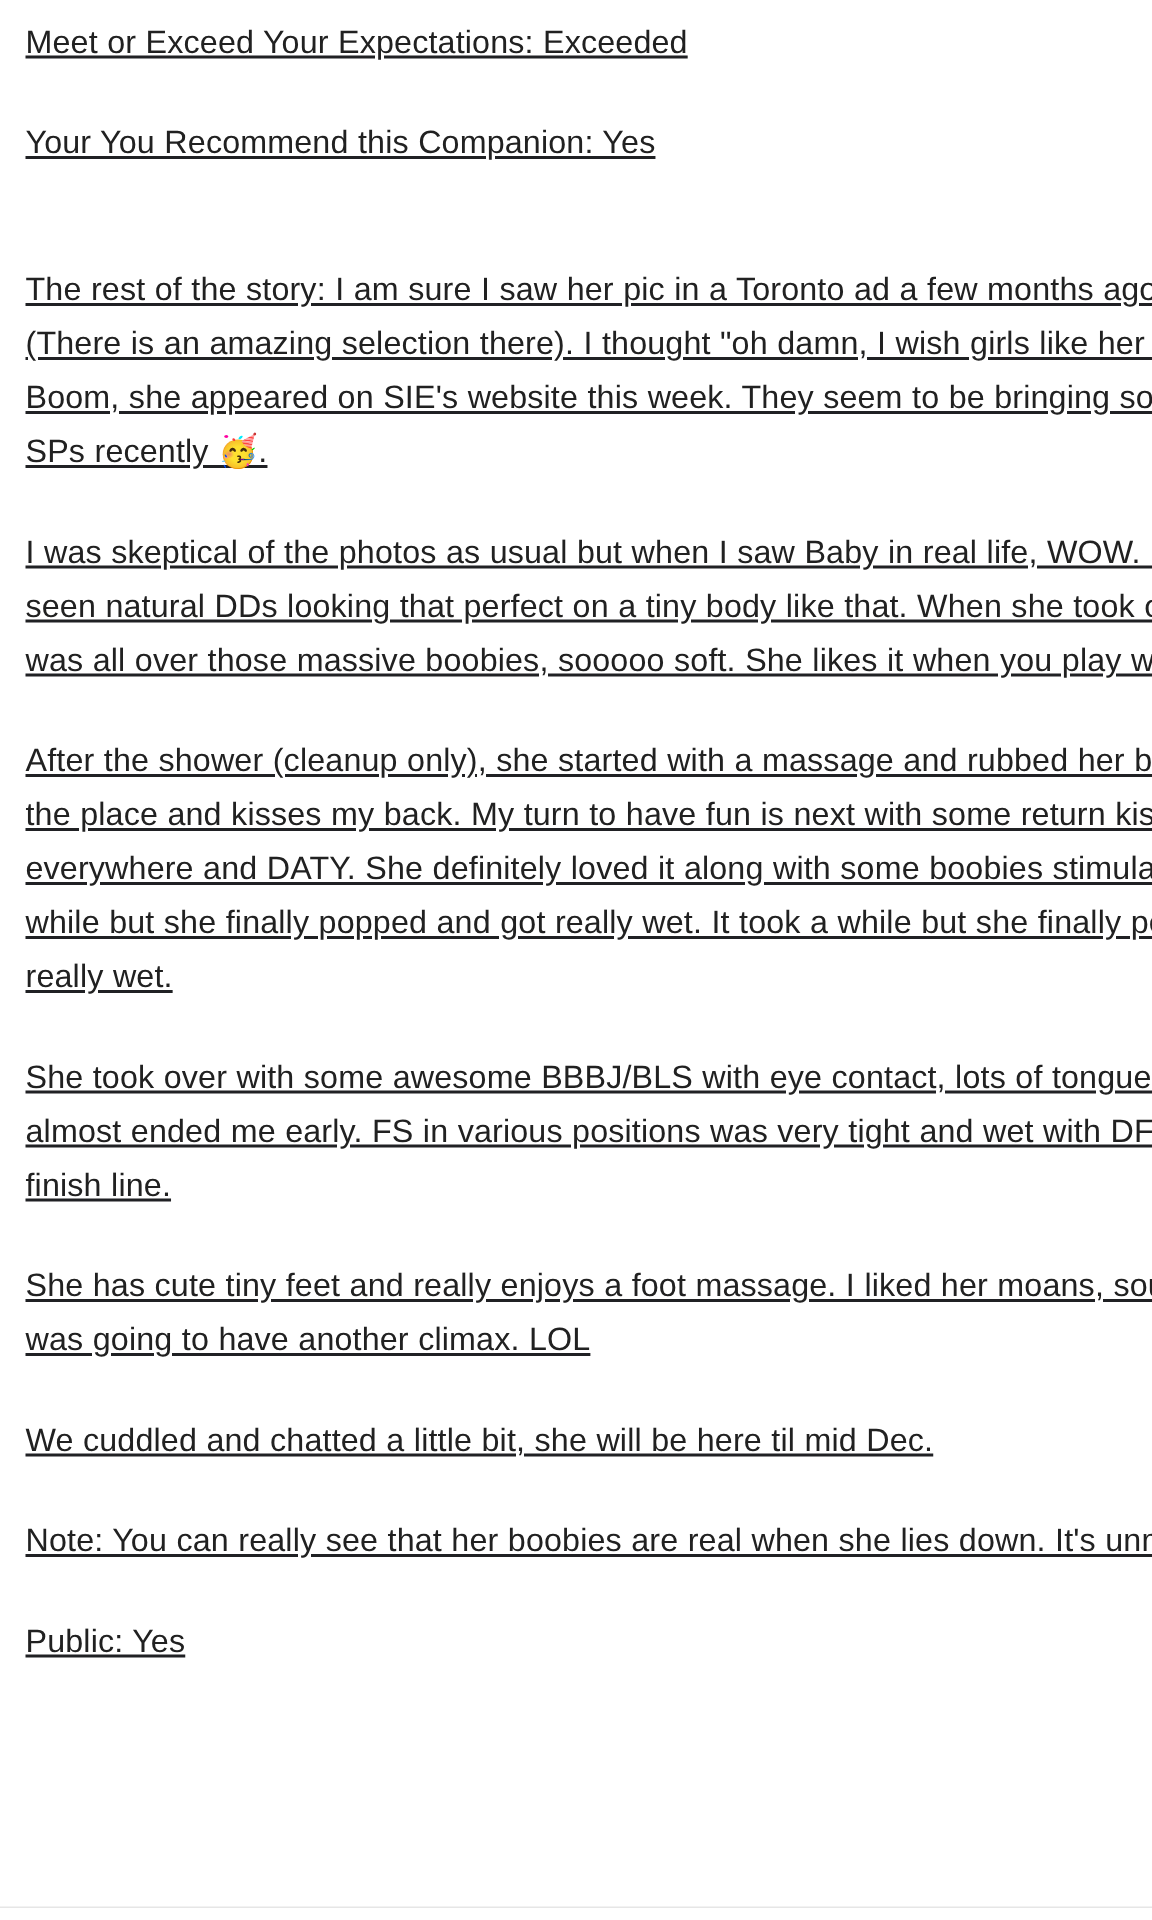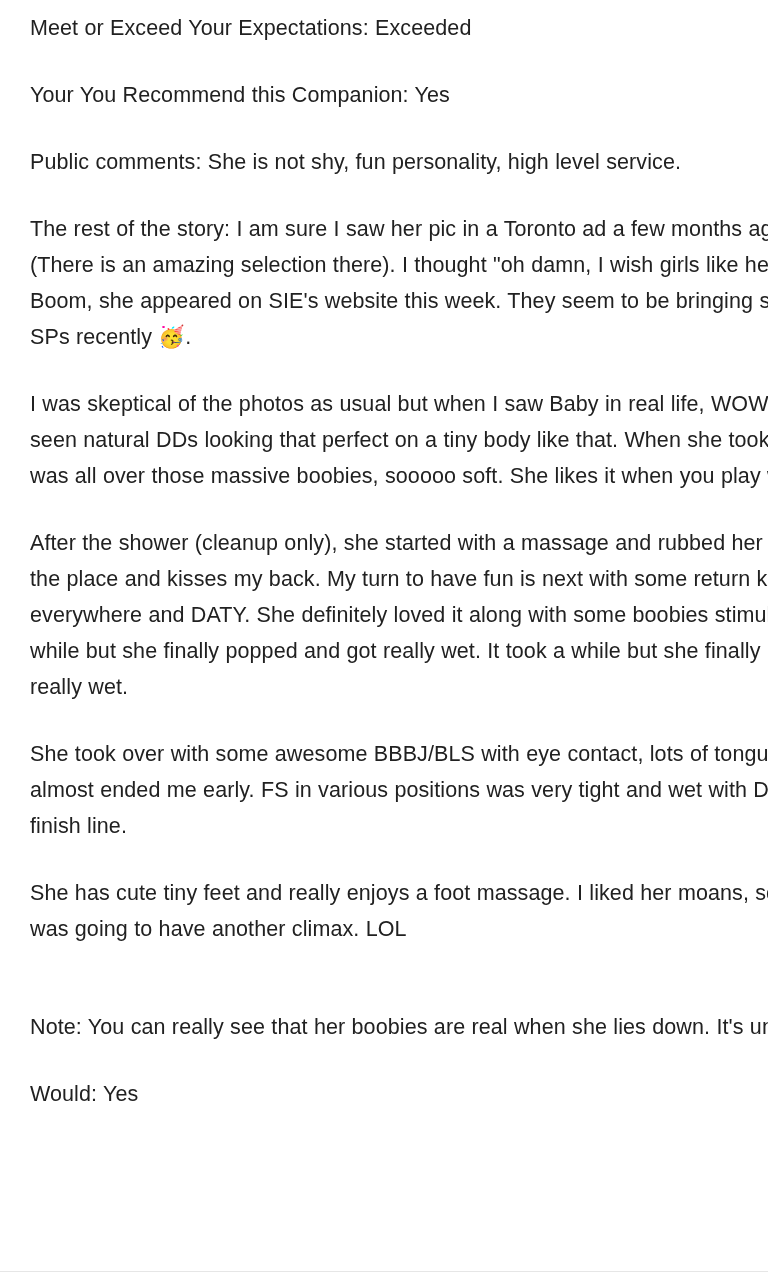--- a/index.html
+++ b/index.html
@@ -16,22 +16,23 @@
   .page {
     width: 768px;
     min-height: 1280px;
     box-sizing: border-box;
     padding: 10px 0 0 0;
     background: #ffffff;
     position: relative;
     overflow: hidden;
   }
   .content {
-    padding-left: 30px;
+    padding-left: 17px;
     padding-right: 0;
+    text-decoration: underline;
   }
   p.para {
     margin: 0;
     padding: 0;
     font-size: 21.5px;
     line-height: 36px;
     color: #212121;
     white-space: pre-wrap;
     letter-spacing: 0.1px;
     word-spacing: 0.2px;
@@ -56,40 +57,40 @@
 
 <div class="page">
   <div class="content">
 
     <p class="para">Meet or Exceed Your Expectations: Exceeded</p>
     <div class="gap"></div>
 
     <p class="para">Your You Recommend this Companion: Yes</p>
     <div class="gap"></div>
 
-    <p class="para">Public comments: She is not shy, fun personality, high level service.</p>
     <div class="gap"></div>
 
     <p class="para nowrap-block">The rest of the story: I am sure I saw her pic in a Toronto ad a few months ago on TERB (There is an amazing selection there). I thought "oh damn, I wish girls like her came here". Boom, she appeared on SIE's website this week. They seem to be bringing some Toronto SPs recently 🥳.</p>
     <div class="gap"></div>
 
     <p class="para nowrap-block">I was skeptical of the photos as usual but when I saw Baby in real life, WOW. I have never seen natural DDs looking that perfect on a tiny body like that. When she took off her top, I was all over those massive boobies, sooooo soft. She likes it when you play with them.</p>
     <div class="gap"></div>
 
     <p class="para nowrap-block">After the shower (cleanup only), she started with a massage and rubbed her boobs all over the place and kisses my back. My turn to have fun is next with some return kisses everywhere and DATY. She definitely loved it along with some boobies stimulation. It took a while but she finally popped and got really wet. It took a while but she finally popped and got really wet.</p>
     <div class="gap"></div>
 
     <p class="para nowrap-block">She took over with some awesome BBBJ/BLS with eye contact, lots of tongue flicking that almost ended me early. FS in various positions was very tight and wet with DFK until the finish line.</p>
     <div class="gap"></div>
 
     <p class="para nowrap-block">She has cute tiny feet and really enjoys a foot massage. I liked her moans, sounded like she was going to have another climax. LOL</p>
     <div class="gap"></div>
 
+    <p class="para">We cuddled and chatted a little bit, she will be here til mid Dec.</p>
     <div class="gap"></div>
 
     <p class="para nowrap-block">Note: You can really see that her boobies are real when she lies down. It's unmistakable.</p>
     <div class="gap"></div>
 
-    <p class="para">Would: Yes</p>
+    <p class="para">Public: Yes</p>
 
   </div>
   <div class="bottom-rule"></div>
 </div>
 
 </body></html>

